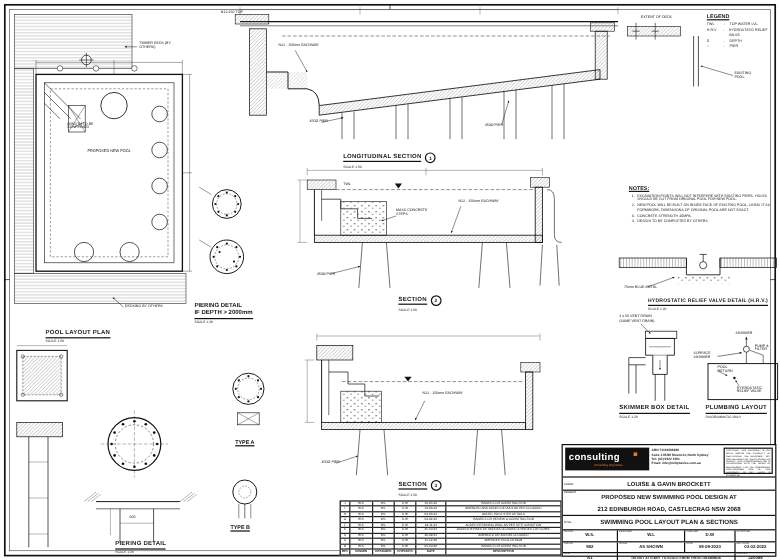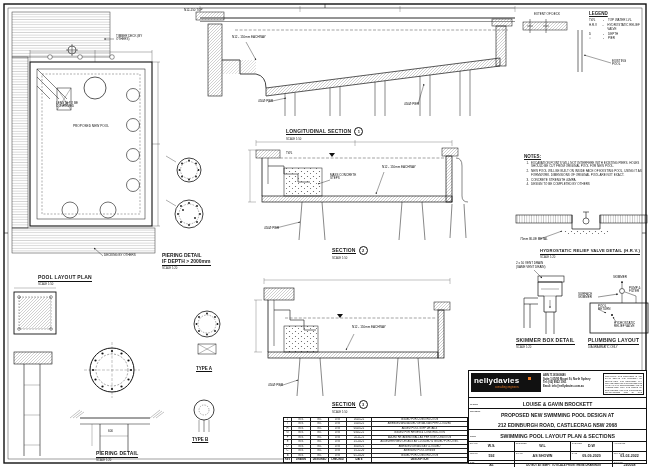--- a/index.html
+++ b/index.html
@@ -593,21 +593,21 @@
     <span>DESIGNED</span>
     <span>CHECKED</span>
     <span>DATE</span>
     <span>DESCRIPTION</span>
   </div>
 </div>
 
 <div id="tblock">
   <div class="tb-logo-row">
     <div class="logo-box">
-      <span class="word">nellydavies</span>
+      <span class="word">consulting</span>
       <span class="dot"></span>
       <span class="tag">consulting engineers</span>
     </div>
     <div class="addr-box">
       <div>ABN 71181608680</div>
       <div>Suite 1.05/90 Mount St, North Sydney</div>
       <div>Tel:   (02) 9922 1001</div>
       <div>Email: info@nellydavies.com.au</div>
     </div>
     <div class="copy-box">COPYRIGHT: THIS DOCUMENT IS AND SHALL REMAIN THE PROPERTY OF NELLYDAVIES. THE DOCUMENT MAY ONLY BE USED FOR THE PURPOSE FOR WHICH IT WAS COMMISSIONED AND IN ACCORDANCE WITH THE TERMS OF ENGAGEMENT FOR THE COMMISSION. UNAUTHORISED USE OF THIS DOCUMENT IN ANY FORM IS PROHIBITED.</div>

